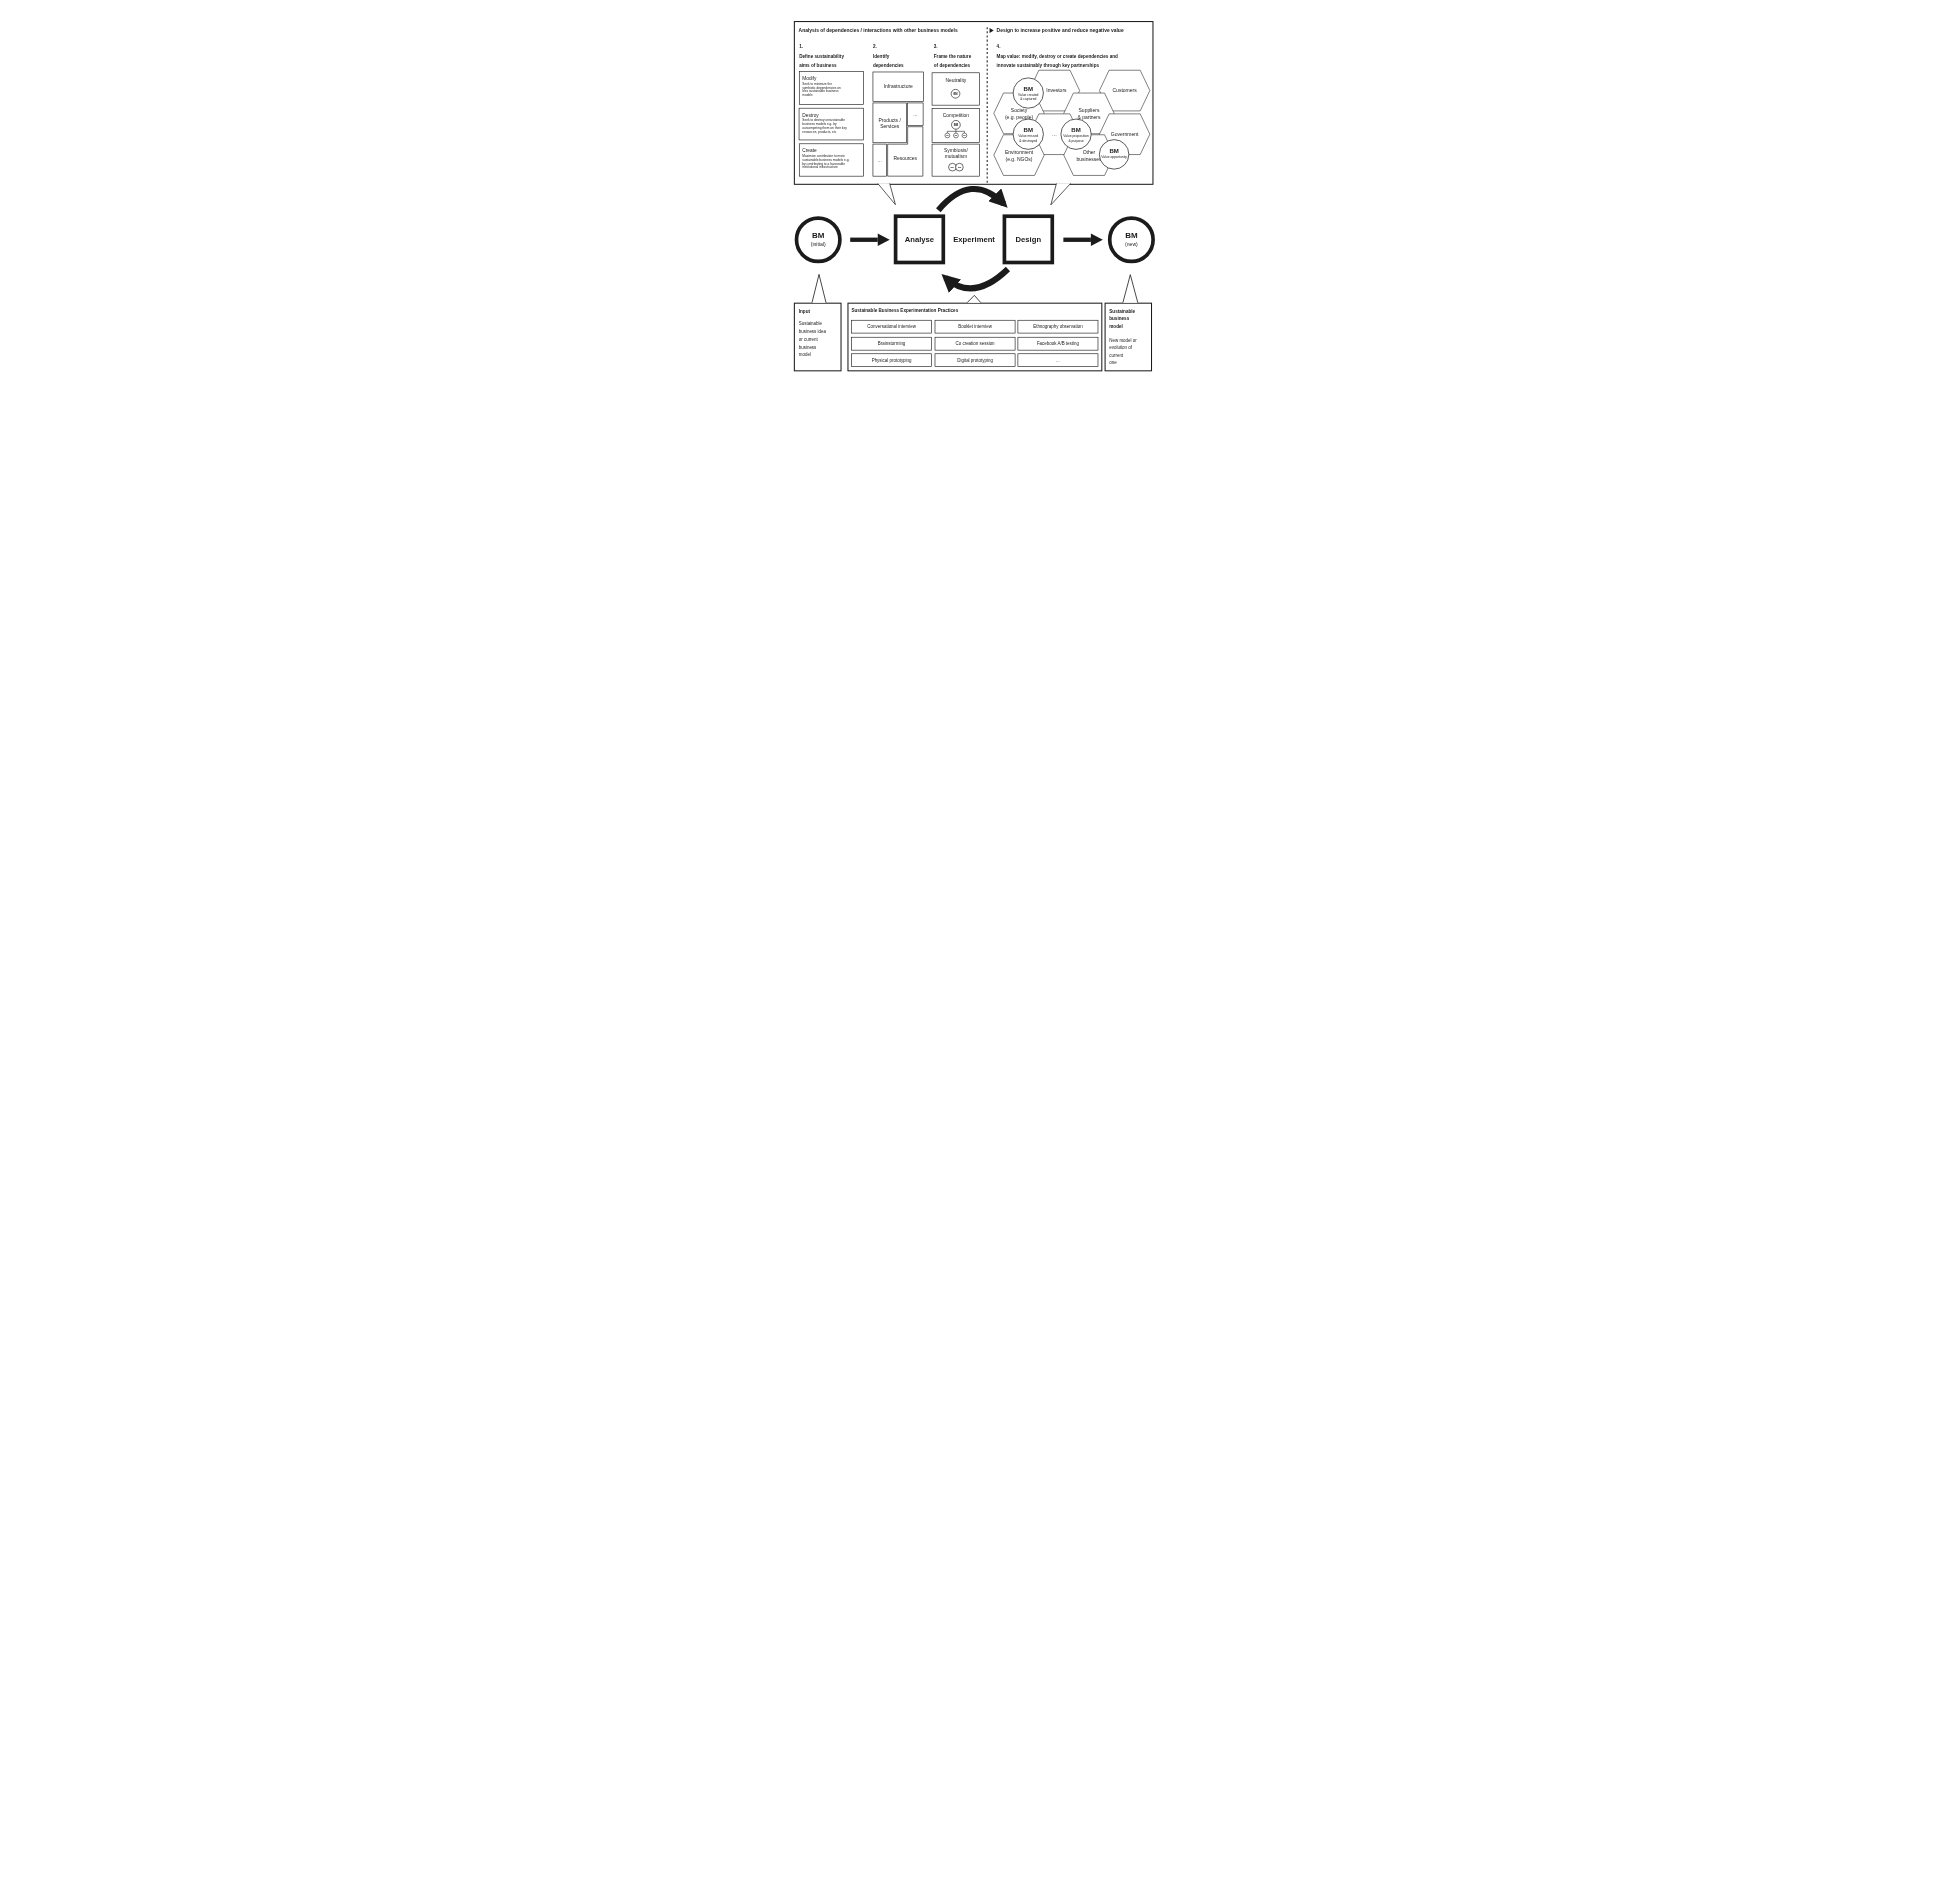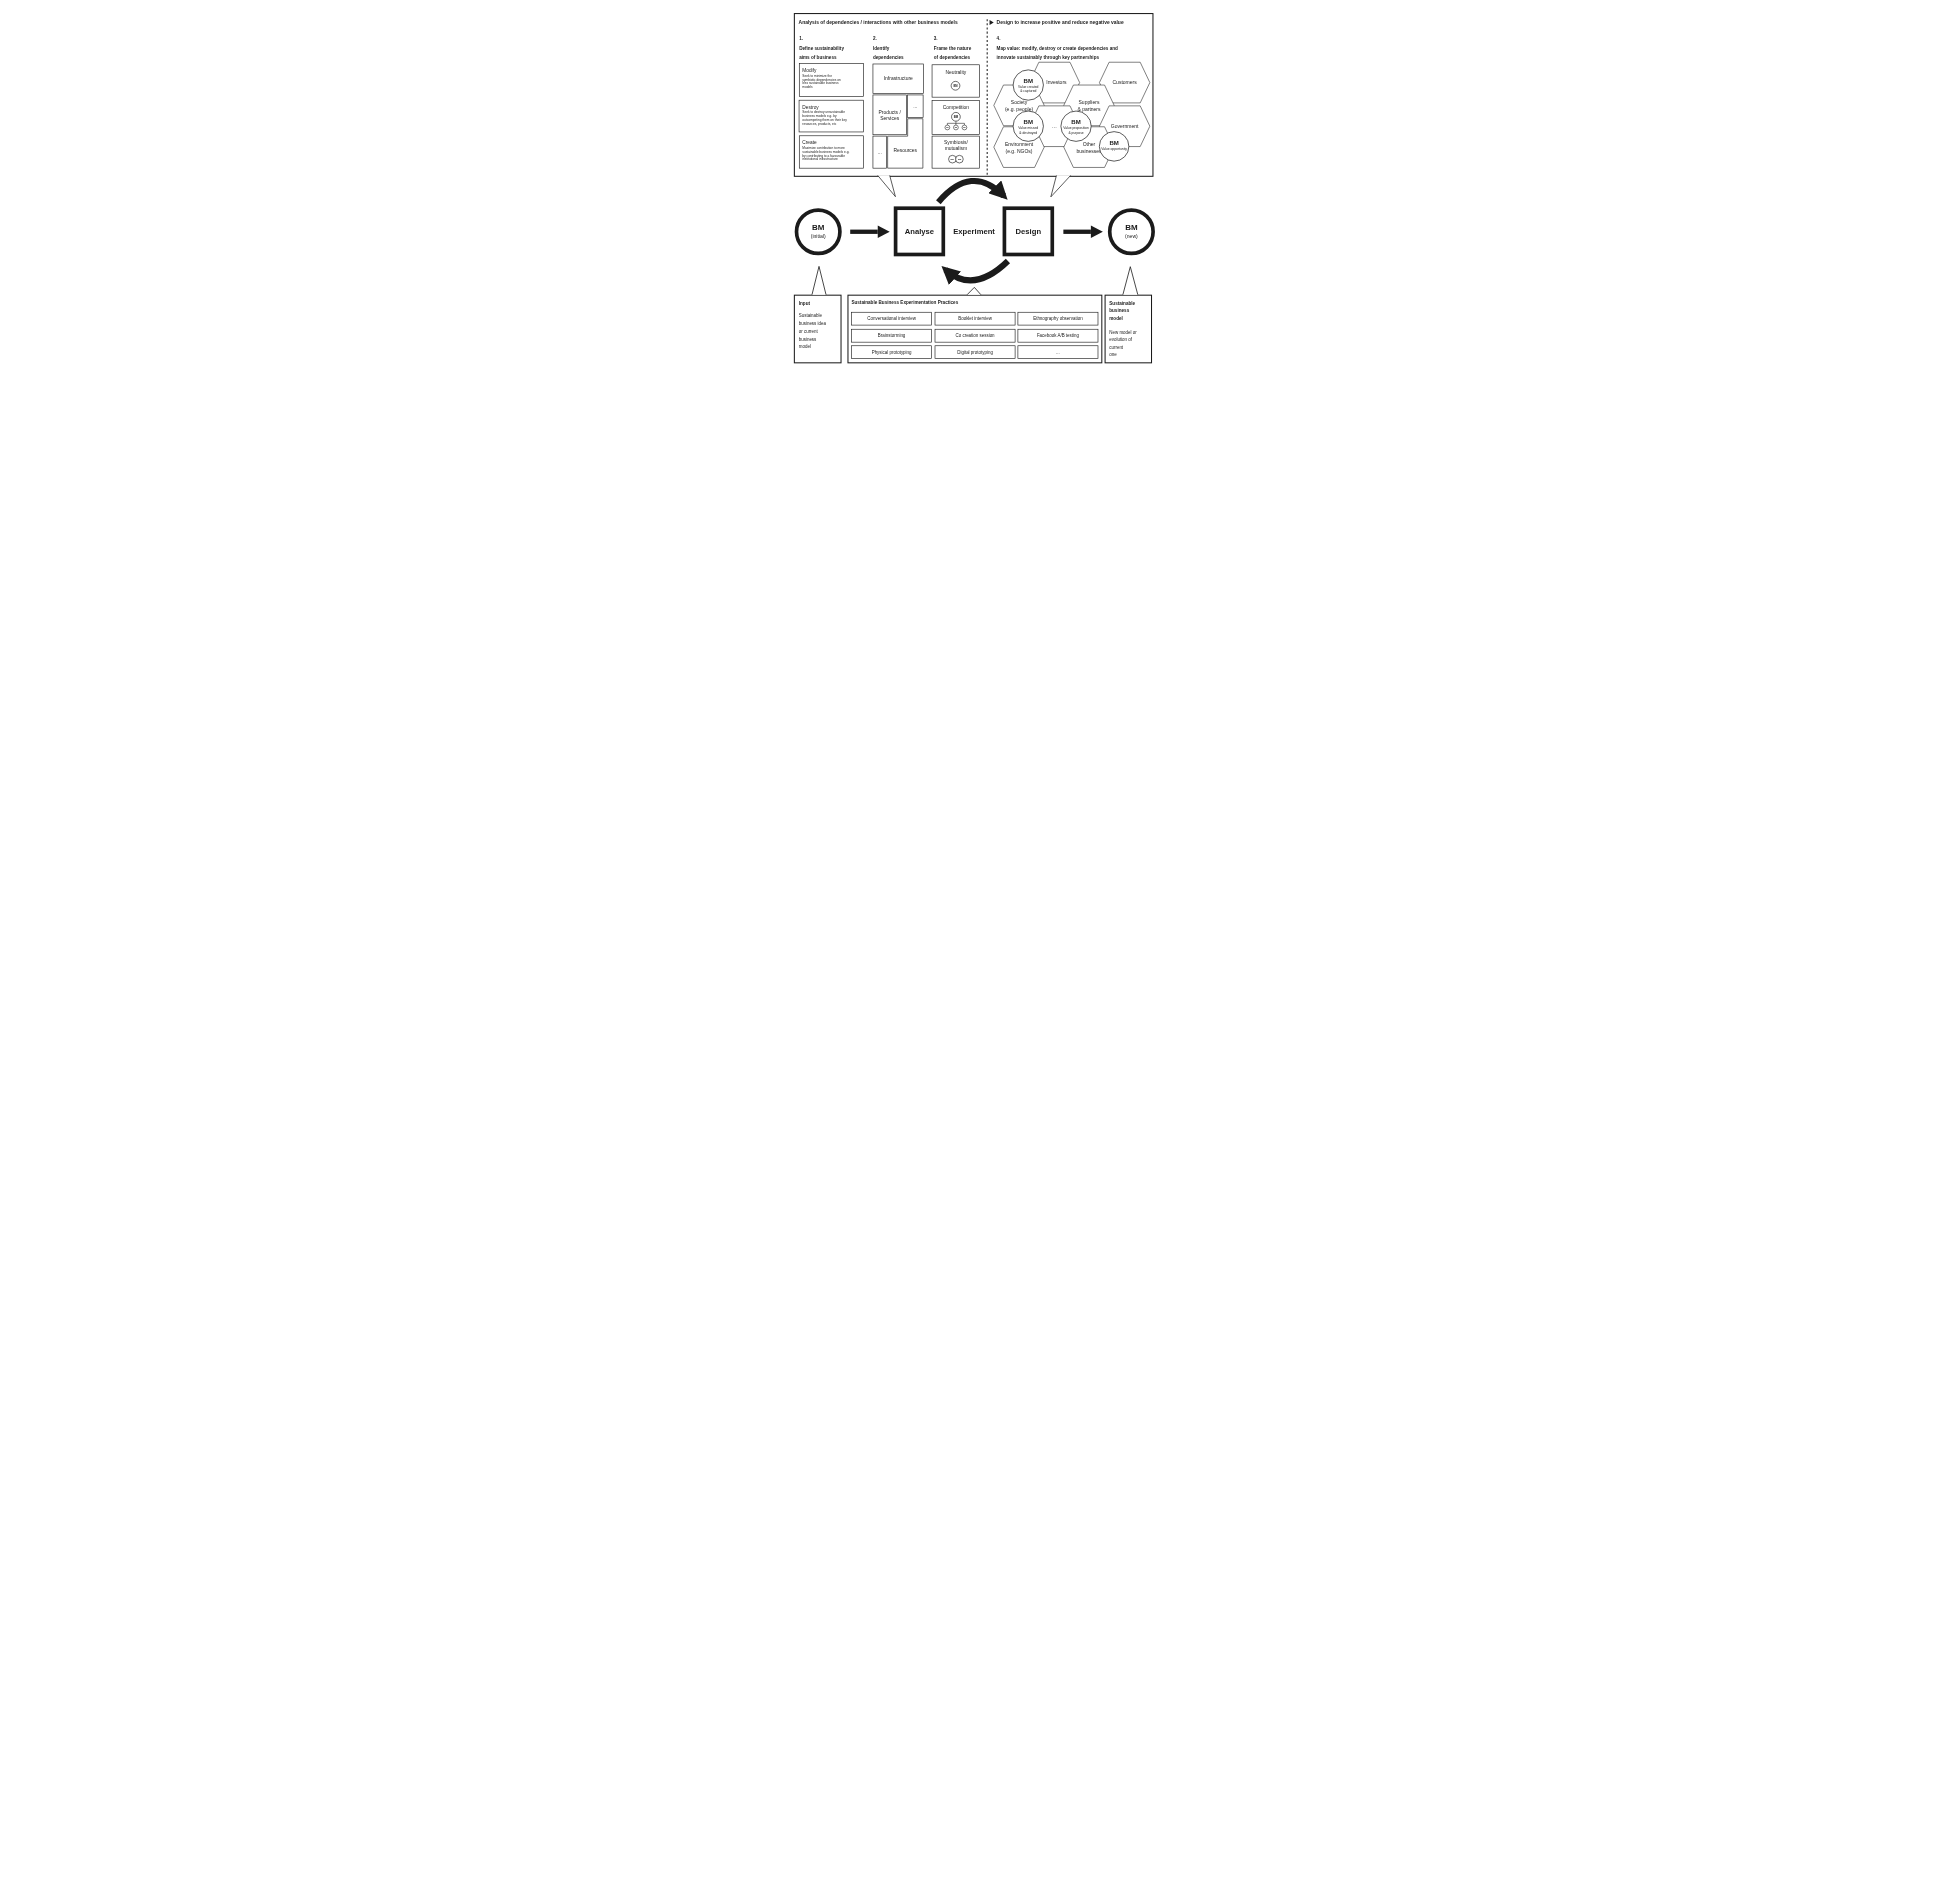--- a/index.html
+++ b/index.html
@@ -1,16 +1,16 @@
 <!DOCTYPE html>
 <html style="font-size:6.4px"><head>
 <meta charset="utf-8">
 <style>
   html,body{margin:0;padding:0;background:#fff;}
-  .stage{width:389px;margin:0 auto;}
+  .stage{width:389px;margin:8px auto;}
   svg{display:block;width:100%;height:auto;}
   svg text{font-family:"Liberation Sans","DejaVu Sans",sans-serif;fill:#1b1b1b;}
   .hdr{font-size:62px;font-weight:bold;}
   .stepnum{font-size:58px;font-weight:bold;}
   .steptitle{font-size:58px;font-weight:bold;}
   .cardtitle{font-size:60px;}
   .cardbody{font-size:40px;}
   .boxlabel{font-size:62px;}
   .mid{text-anchor:middle;}
   .hexlabel{font-size:63px;text-anchor:middle;}

